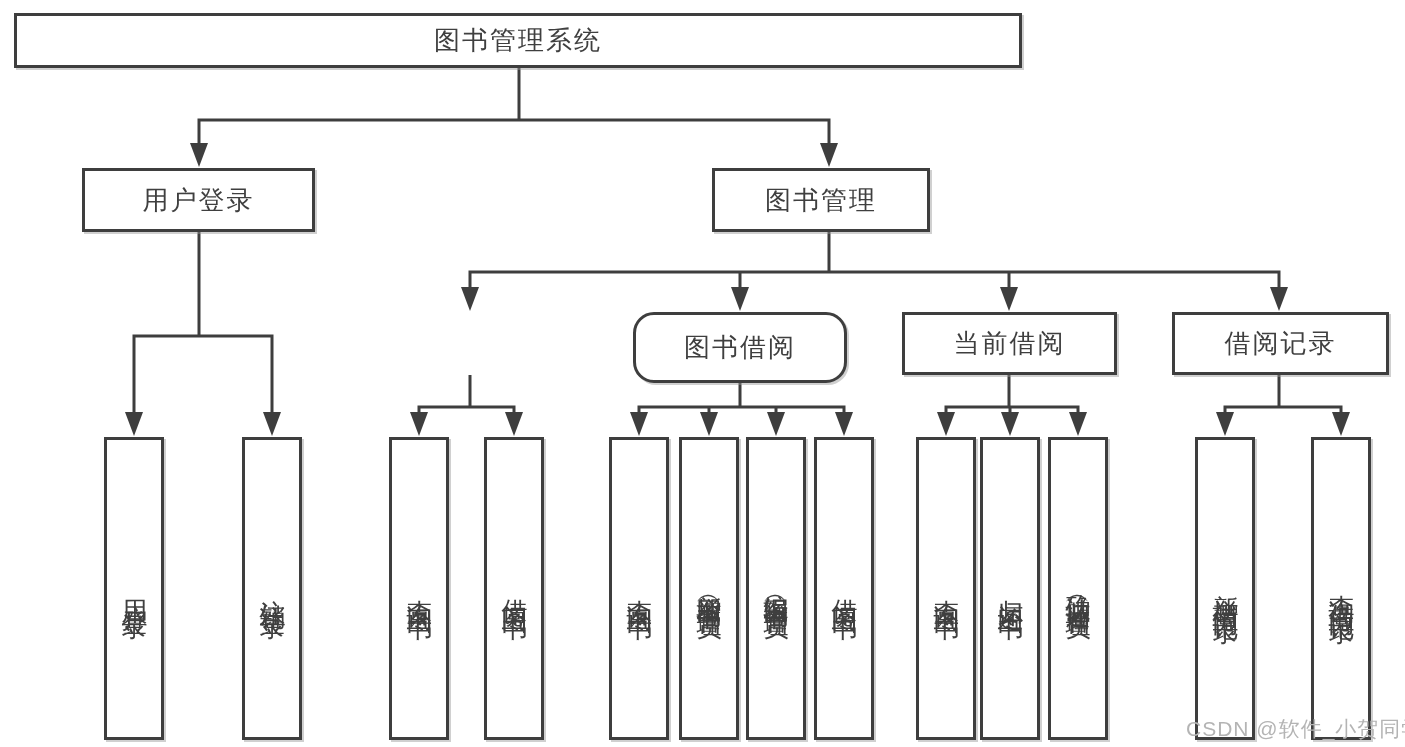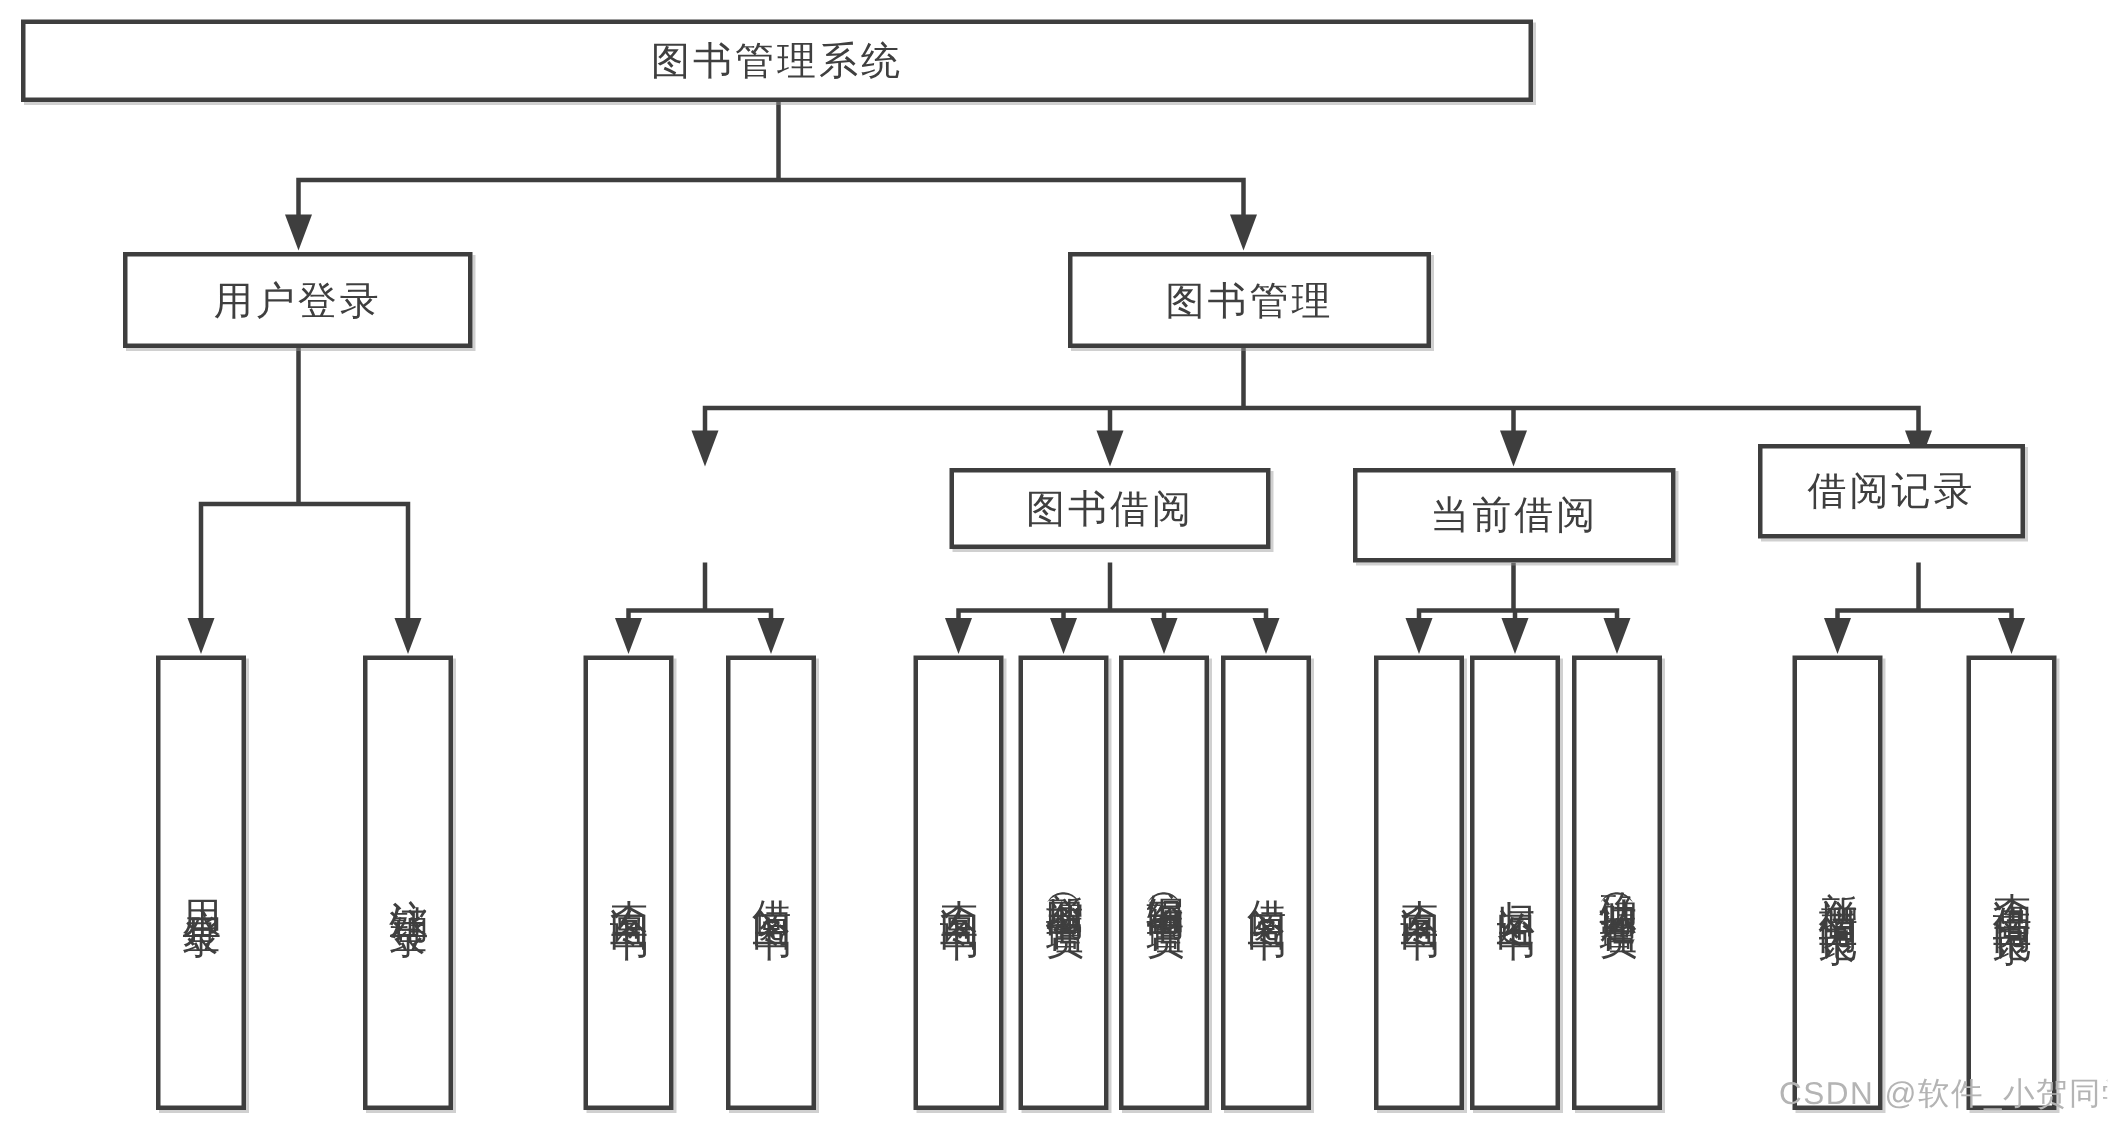--- a/index.html
+++ b/index.html
@@ -108,31 +108,31 @@
     </g>
   </svg>
 
   <div class="node" style="left:14px; top:13px; width:1008px; height:55px;">
     <span class="h-label">图书管理系统</span>
   </div>
 
   <div class="node" style="left:82px; top:168px; width:233px; height:64px;">
     <span class="h-label">用户登录</span>
   </div>
-  <div class="node" style="left:712px; top:168px; width:242px; height:64px;">
+  <div class="node" style="left:712px; top:168px; width:218px; height:64px;">
     <span class="h-label">图书管理</span>
   </div>
 
-  <div class="node" style="left:633px; top:312px; width:214px; height:54px;">
+  <div class="node" style="left:633px; top:312px; width:214px; height:71px;border-radius:21px;">
     <span class="h-label">图书借阅</span>
   </div>
   <div class="node" style="left:902px; top:312px; width:215px; height:63px;text-align:right;">
     <span class="h-label">当前借阅</span>
   </div>
-  <div class="node" style="left:1172px; top:296px; width:178px; height:63px;">
+  <div class="node" style="left:1172px; top:312px; width:217px; height:63px;">
     <span class="h-label">借阅记录</span>
   </div>
 
   <div class="node" style="left:104px; top:437px; width:60px; height:303px;">
     <span class="v-label">用户登录</span>
   </div>
   <div class="node" style="left:242px; top:437px; width:60px; height:303px;">
     <span class="v-label">注销登录</span>
   </div>
 

